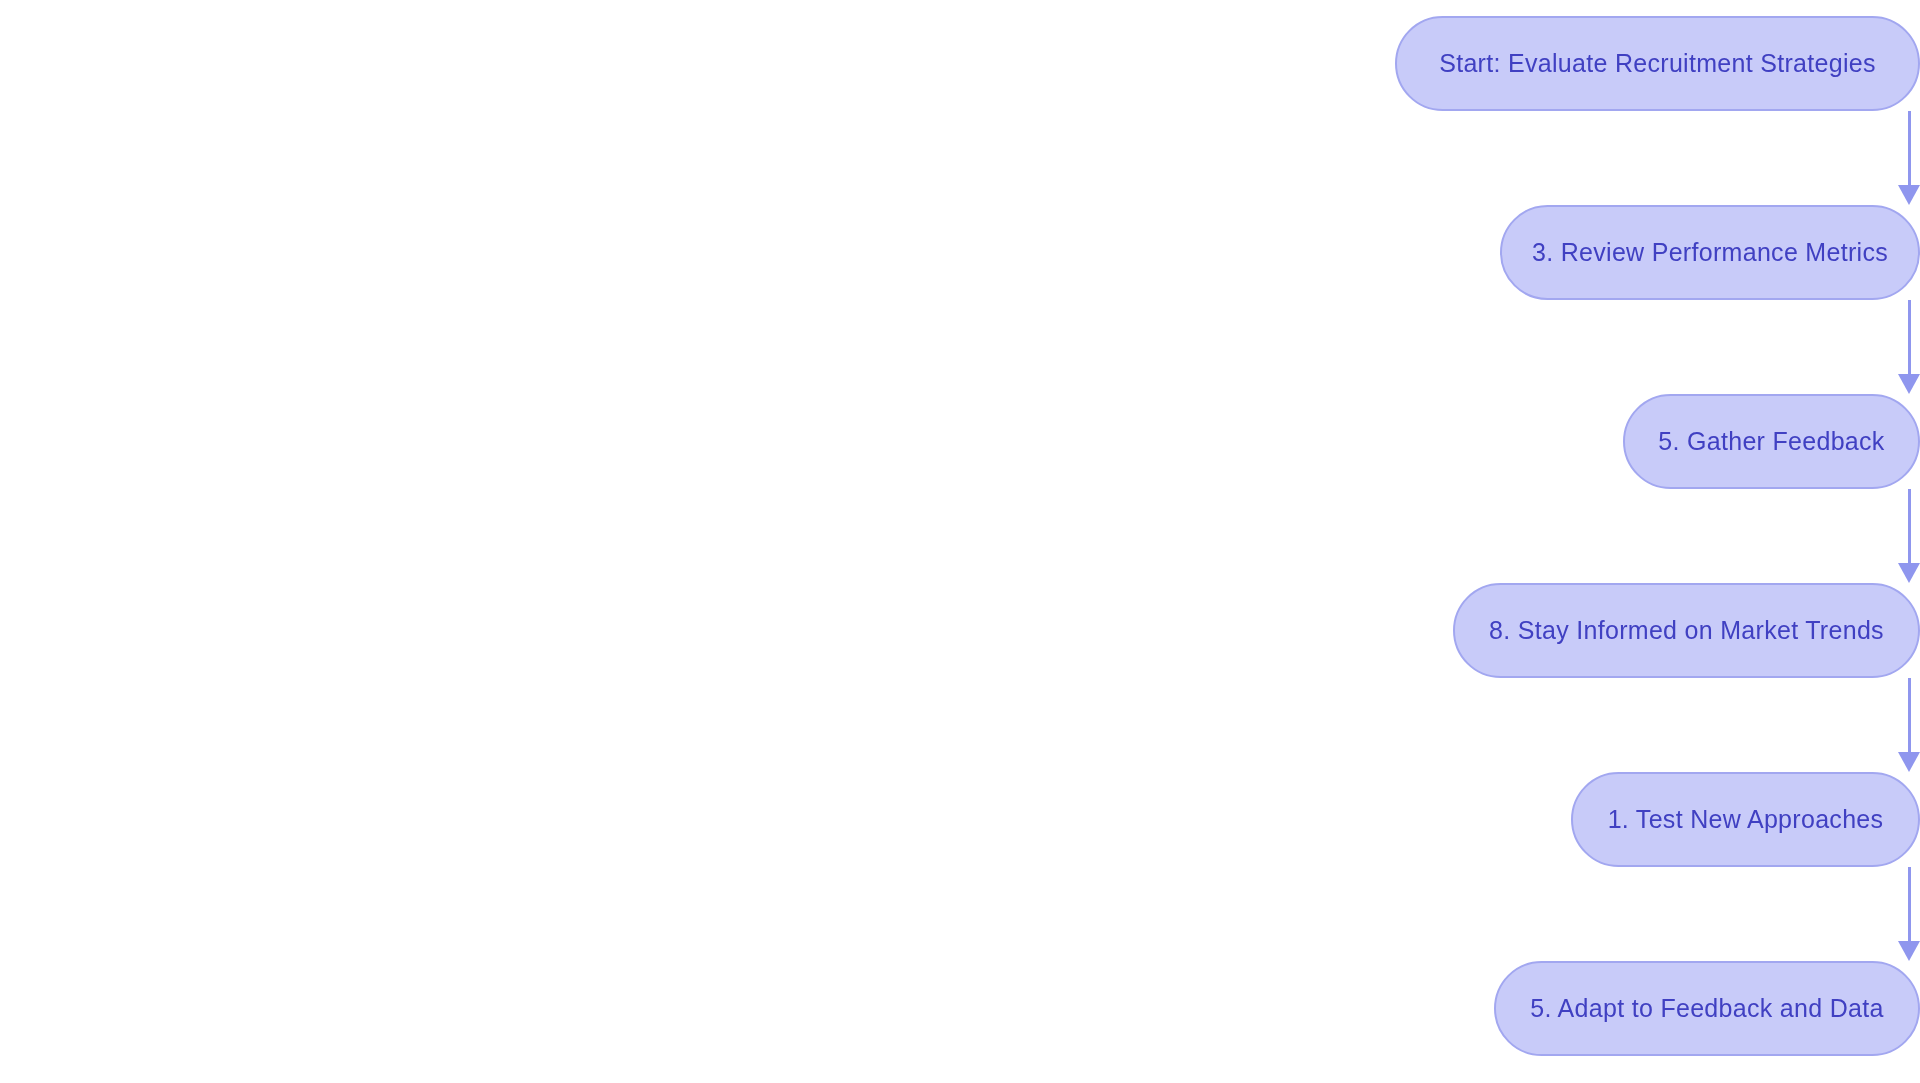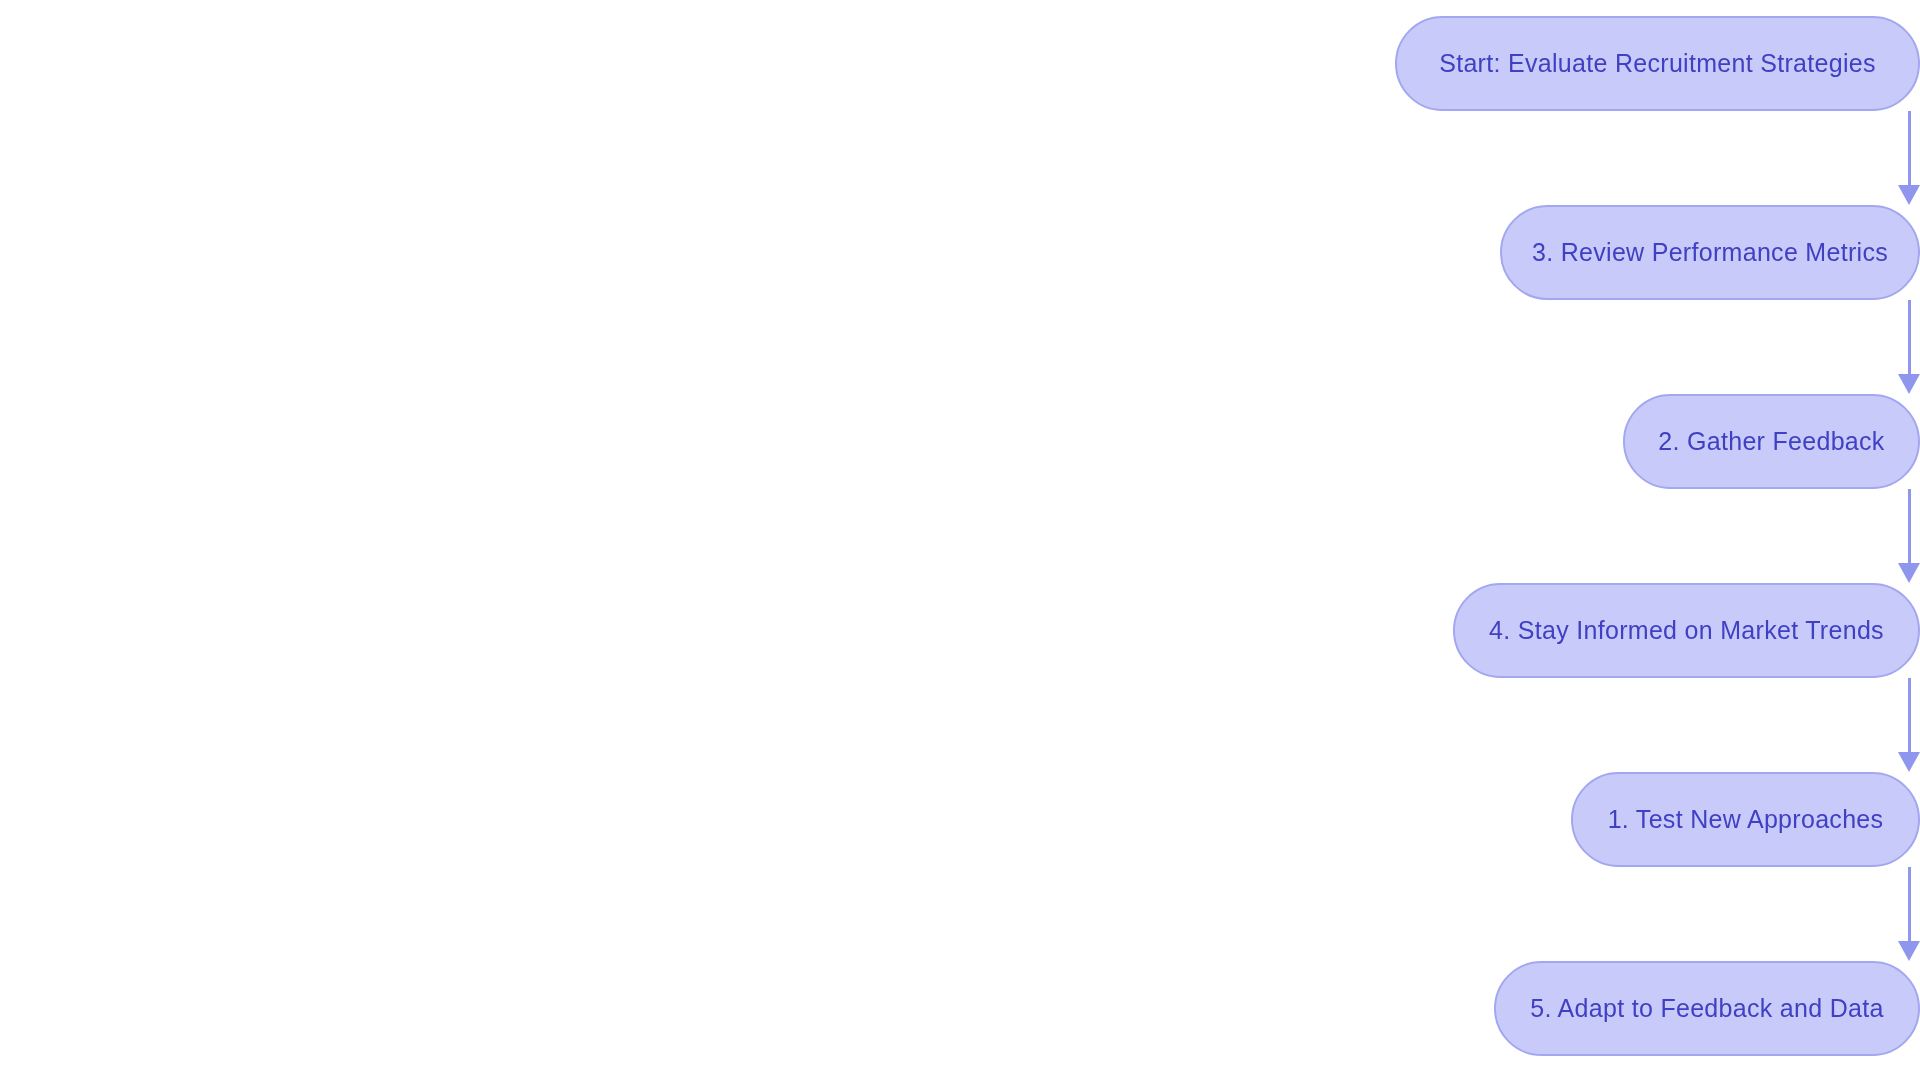--- a/index.html
+++ b/index.html
@@ -77,28 +77,28 @@
       <div class="arrow-head"></div>
     </div>
 
     <div class="node w2">3. Review Performance Metrics</div>
 
     <div class="arrow">
       <div class="arrow-line"></div>
       <div class="arrow-head"></div>
     </div>
 
-    <div class="node w3">2. Gather Feedback</div>
+    <div class="node w3">5. Gather Feedback</div>
 
     <div class="arrow">
       <div class="arrow-line"></div>
       <div class="arrow-head"></div>
     </div>
 
-    <div class="node w4">4. Stay Informed on Market Trends</div>
+    <div class="node w4">8. Stay Informed on Market Trends</div>
 
     <div class="arrow">
       <div class="arrow-line"></div>
       <div class="arrow-head"></div>
     </div>
 
     <div class="node w5">1. Test New Approaches</div>
 
     <div class="arrow">
       <div class="arrow-line"></div>

